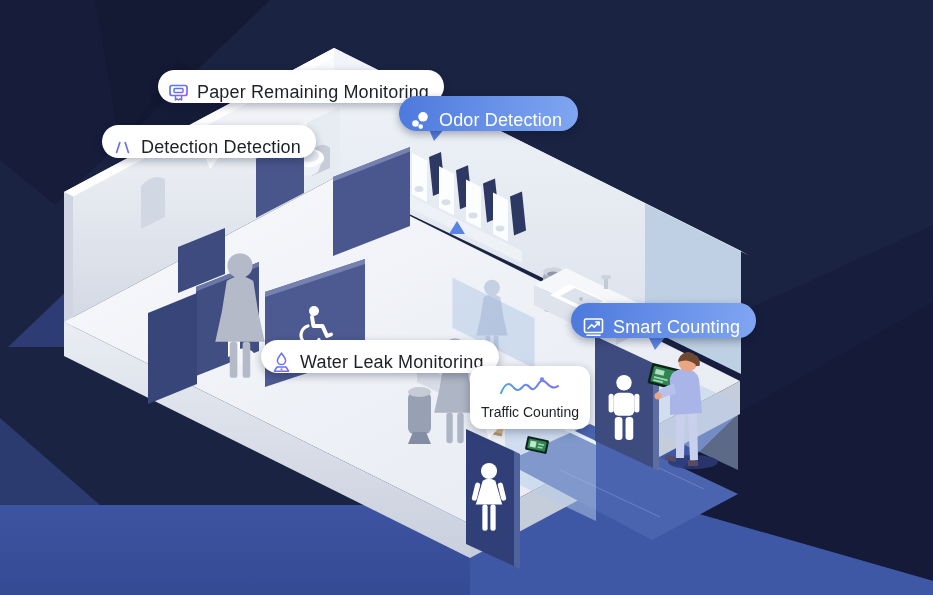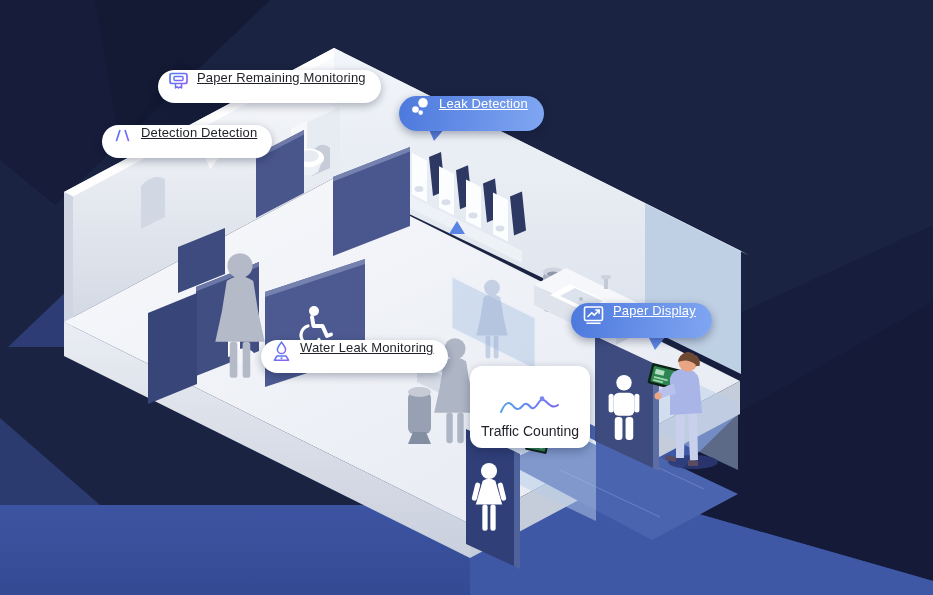--- a/index.html
+++ b/index.html
@@ -1,29 +1,29 @@
 <!DOCTYPE html>
 <html><head>
 <meta charset="utf-8">
 <style>
   html,body{margin:0;padding:0;background:#1b2342;}
   #stage{position:relative;width:933px;height:595px;overflow:hidden;
          font-family:"Liberation Sans",sans-serif;}
   #scene-svg{position:absolute;left:0;top:0;z-index:1;}
-  .pill{position:absolute;display:flex;align-items:flex-start;gap:8px;height:33px;
+  .pill{position:absolute;display:flex;align-items:flex-end;gap:8px;height:33px;
         padding:0 15px 0 10px;border-radius:17px;background:#fff;
         box-shadow:0 3px 9px rgba(8,16,48,.30);
-        font-size:13px;font-weight:500;color:#1f2128;letter-spacing:.15px;
-        white-space:nowrap;z-index:5;text-decoration:underline;}
+        font-size:18px;font-weight:500;color:#1f2128;letter-spacing:.15px;
+        white-space:nowrap;z-index:5;}
   .pill.blue{background:linear-gradient(95deg,#4d79dd 0%,#80a6f2 100%);
         color:#fff;height:35px;border-radius:18px;padding:0 16px 0 11px;
         box-shadow:0 3px 9px rgba(8,16,48,.35);}
   .pill .ic{display:flex;align-items:center;justify-content:center;flex:0 0 auto;}
   .card{position:absolute;display:flex;flex-direction:column;align-items:center;gap:3px;
-        padding:25px 11px 9px;background:#fff;border-radius:12px;
+        padding:6px 11px 9px;background:#fff;border-radius:12px;
         box-shadow:0 3px 10px rgba(8,16,48,.30);
         font-size:14px;font-weight:500;color:#1f2128;z-index:5;}
 </style>
 </head>
 <body>
 
 <div id="stage">
 
 <svg id="scene-svg" width="933" height="595" viewBox="0 0 933 595">
   <defs>
@@ -295,34 +295,34 @@
 </div>
 
 <div class="pill blue" style="left:399px;top:96px">
   <span class="ic">
     <svg width="21" height="21" viewBox="0 0 21 21" fill="#ffffff">
       <circle cx="5.5" cy="13.5" r="3.3"></circle>
       <circle cx="13" cy="6.8" r="4.8"></circle>
       <circle cx="10.7" cy="16.6" r="2.3"></circle>
     </svg>
   </span>
-  <span>Leak Detection</span>
+  <span>Odor Detection</span>
 </div>
 
 
 <div class="pill blue" style="left:571px;top:303px">
   <span class="ic">
     <svg width="23" height="23" viewBox="0 0 23 23">
       <rect x="2.5" y="4" width="18" height="13.5" rx="1.5" fill="none" stroke="#ffffff" stroke-width="1.6"></rect>
       <path d="M6,13.5 l3.8,-3.8 2.4,2.4 4.8,-4.8" fill="none" stroke="#ffffff" stroke-width="1.6" stroke-linecap="round" stroke-linejoin="round"></path>
       <path d="M13.8,7 h3.3 v3.3" fill="none" stroke="#ffffff" stroke-width="1.6" stroke-linecap="round" stroke-linejoin="round"></path>
       <path d="M5,20.2 h13" stroke="#ffffff" stroke-width="1.6" stroke-linecap="round"></path>
     </svg>
   </span>
-  <span>Paper Display</span>
+  <span>Smart Counting</span>
 </div>
 
 <div class="pill" style="left:261px;top:340px">
   <span class="ic">
     <svg width="21" height="22" viewBox="0 0 21 22">
       <linearGradient id="gi3" x1="0" y1="0" x2="1" y2="1">
         <stop offset="0" stop-color="#4e7bf5"></stop>
             <stop offset="1" stop-color="#8a63f2"></stop>
       </linearGradient>
       <path d="M10.5,2.2 c-2.4,3 -4.1,5.3 -4.1,7.3 a4.1,4.1 0 0 0 8.2,0 c0,-2 -1.7,-4.3 -4.1,-7.3 z" fill="none" stroke="url(#gi3)" stroke-width="1.5"></path>

